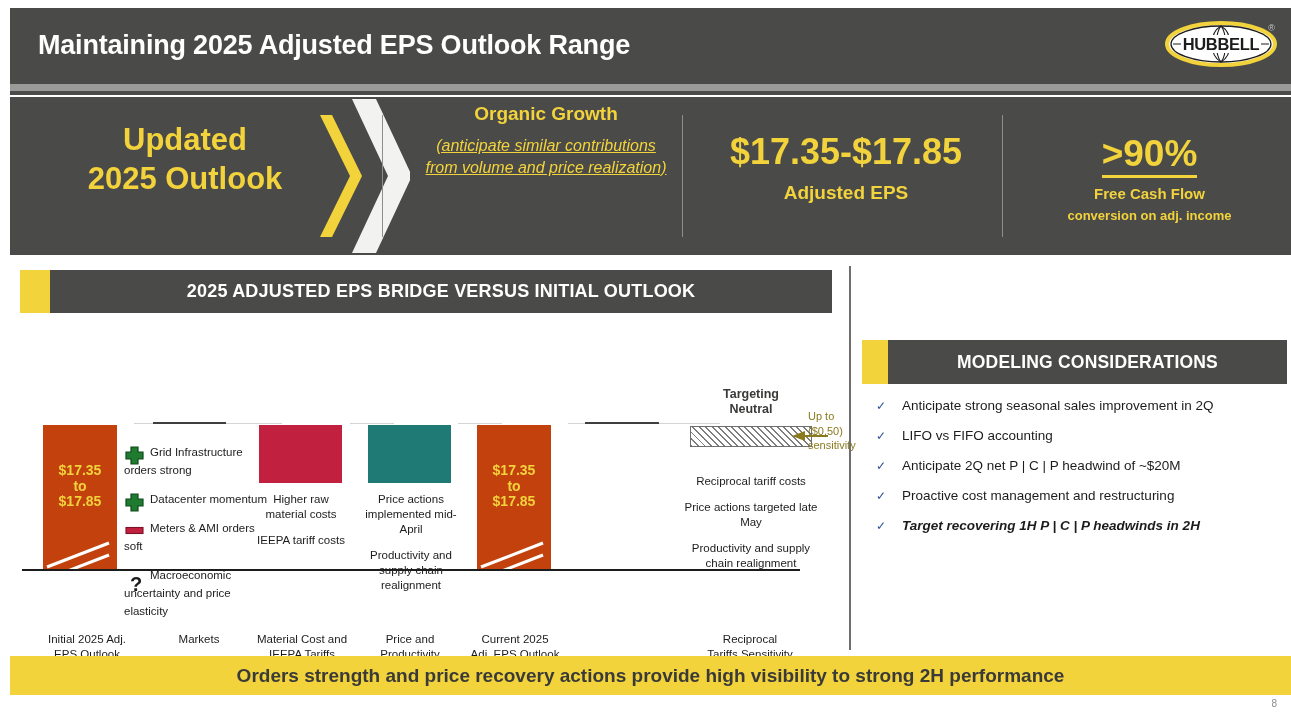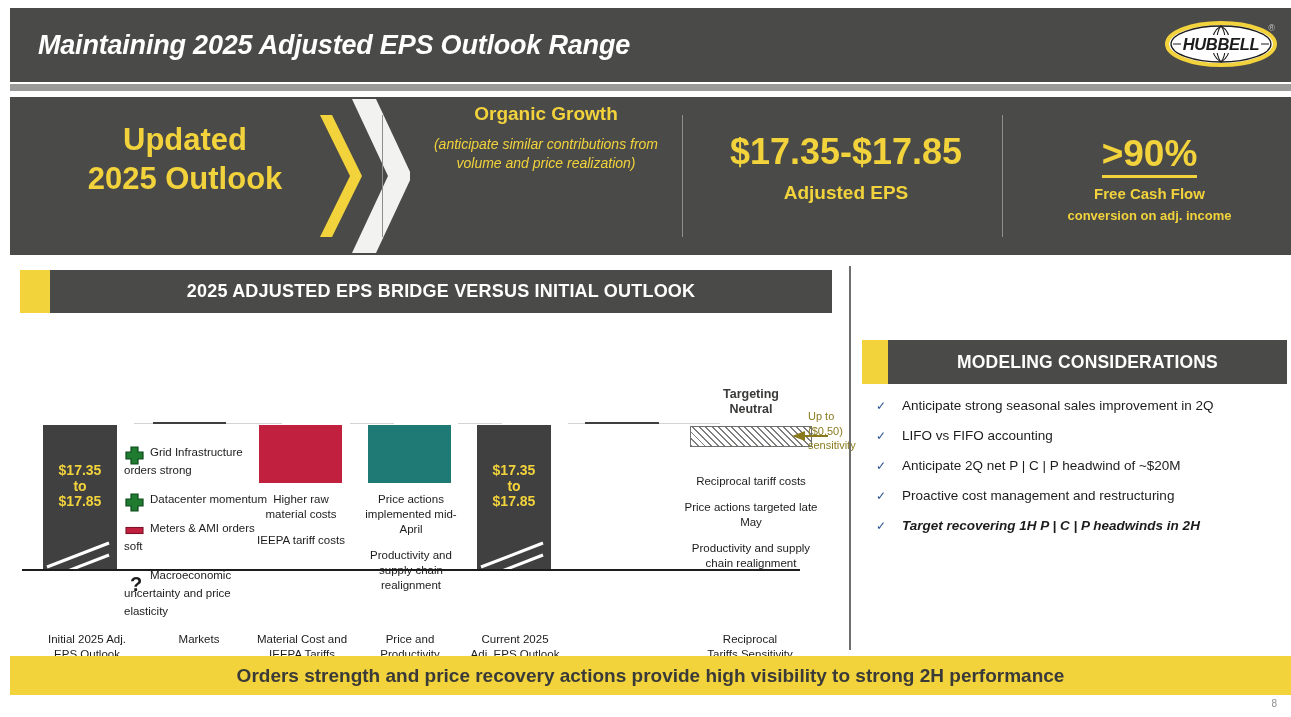--- a/index.html
+++ b/index.html
@@ -6,23 +6,22 @@
   html, body {
     width: 1291px; height: 717px;
     background: #ffffff;
     font-family: "Liberation Sans", sans-serif;
     overflow: hidden;
   }
   .slide { position: relative; width: 1291px; height: 717px; background: #fff; }
 
   
   .header {
-    position: absolute; left: 10px; top: 8px; width: 1281px; height: 74px;
+    position: absolute; left: 10px; top: 8px; width: 1281px; height: 87px;
     background: #4a4a48;
-    font-style: italic;
   }
   .header-title {
     position: absolute; left: 28px; top: 22px;
     font-size: 27px; font-weight: bold; color: #ffffff;
     letter-spacing: -0.2px; white-space: nowrap;
   }
   .header-rule {
     position: absolute; left: 10px; top: 84px; width: 1281px; height: 7px;
     background: #9a9a98;
   }
@@ -65,21 +64,21 @@
   .panel-head .txt {
     position: absolute; left: 30px; top: 0; right: 0; height: 43px;
     display: flex; align-items: center; justify-content: center;
     color: #fff; font-size: 18px; font-weight: bold; letter-spacing: 0.2px;
   }
 
   .plot { position: absolute; left: 0; top: 60px; width: 825px; height: 330px; }
   .axis-line { position: absolute; left: 2px; top: 247px; width: 778px; height: 2px; background: #1c1c1c; }
 
   .bar { position: absolute; }
-  .bar-dark  { background: #404040; text-decoration: underline; }
+  .bar-dark  { background: #c2410c; text-decoration: underline; }
   .bar-red   { background: #c2203f; }
   .bar-teal  { background: #1f7a75; }
   .bar-hatch {
     background-color: #ffffff;
     background-image: repeating-linear-gradient(45deg,
         #7e7e7c 0px, #7e7e7c 1.4px, #ffffff 1.4px, #ffffff 4.6px);
     border: 1px solid #6e6e6c;
   }
   .bar-label {
     position: absolute; color: #f2d33c; font-weight: bold; font-size: 14px;
@@ -177,21 +176,21 @@
     <div class="chev" style="left:300px;">
       <svg width="100" height="158" viewBox="0 0 100 158">
         <path d="M10 18 L40 79 L10 140 L22 140 L52 79 L22 18 Z" fill="#f2d33c"></path>
         <path d="M42 2 L78 79 L42 156 L66 156 L102 79 L66 2 Z" fill="#f2f2f0"></path>
       </svg>
     </div>
 
     <div class="divider" style="left:372px;"></div>
     <div class="cell" style="left:382px; width:308px;">
       <div class="sub" style="margin-top:6px; font-size:19px;">Organic Growth</div>
-      <div class="note" style="margin:10px 26px 0 26px; font-size:14px; line-height:1.35;">(anticipate similar contributions from volume and price realization)</div>
+      <div class="note" style="margin:10px 26px 0 26px; font-size:16px; line-height:1.35;text-decoration:underline;">(anticipate similar contributions from volume and price realization)</div>
     </div>
 
     <div class="divider" style="left:672px;"></div>
     <div class="cell" style="left:682px; width:308px;">
       <div class="big" style="margin-top:34px; font-size:36px;">$17.35-$17.85</div>
       <div class="sub" style="margin-top:9px; font-size:19px;">Adjusted EPS</div>
     </div>
 
     <div class="divider" style="left:992px;"></div>
     <div class="cell" style="left:998px; width:283px;">

